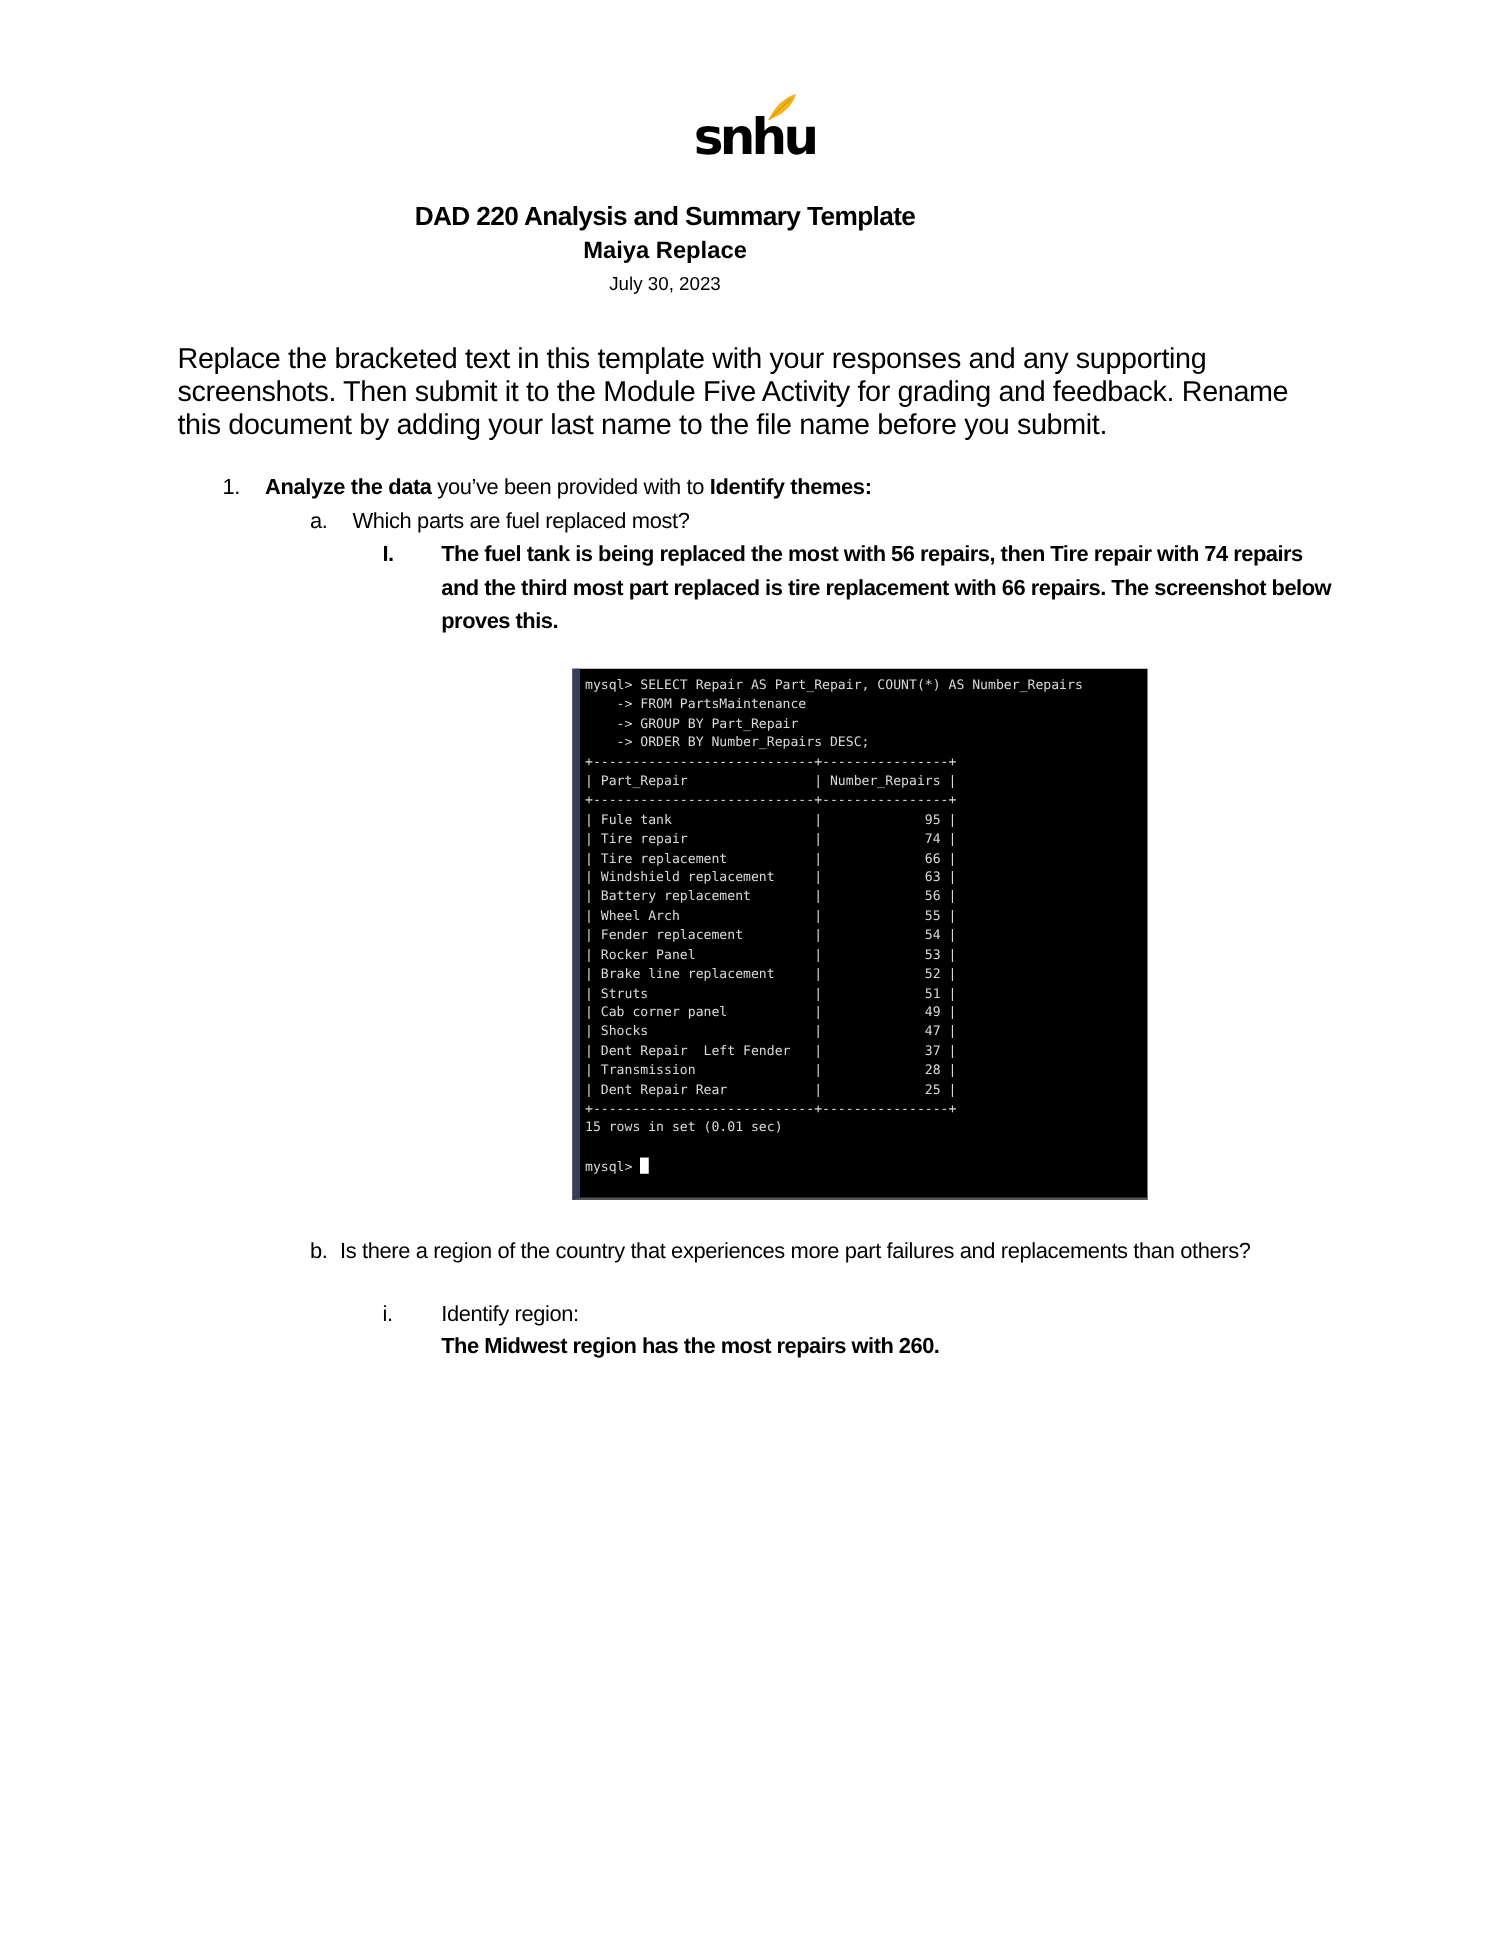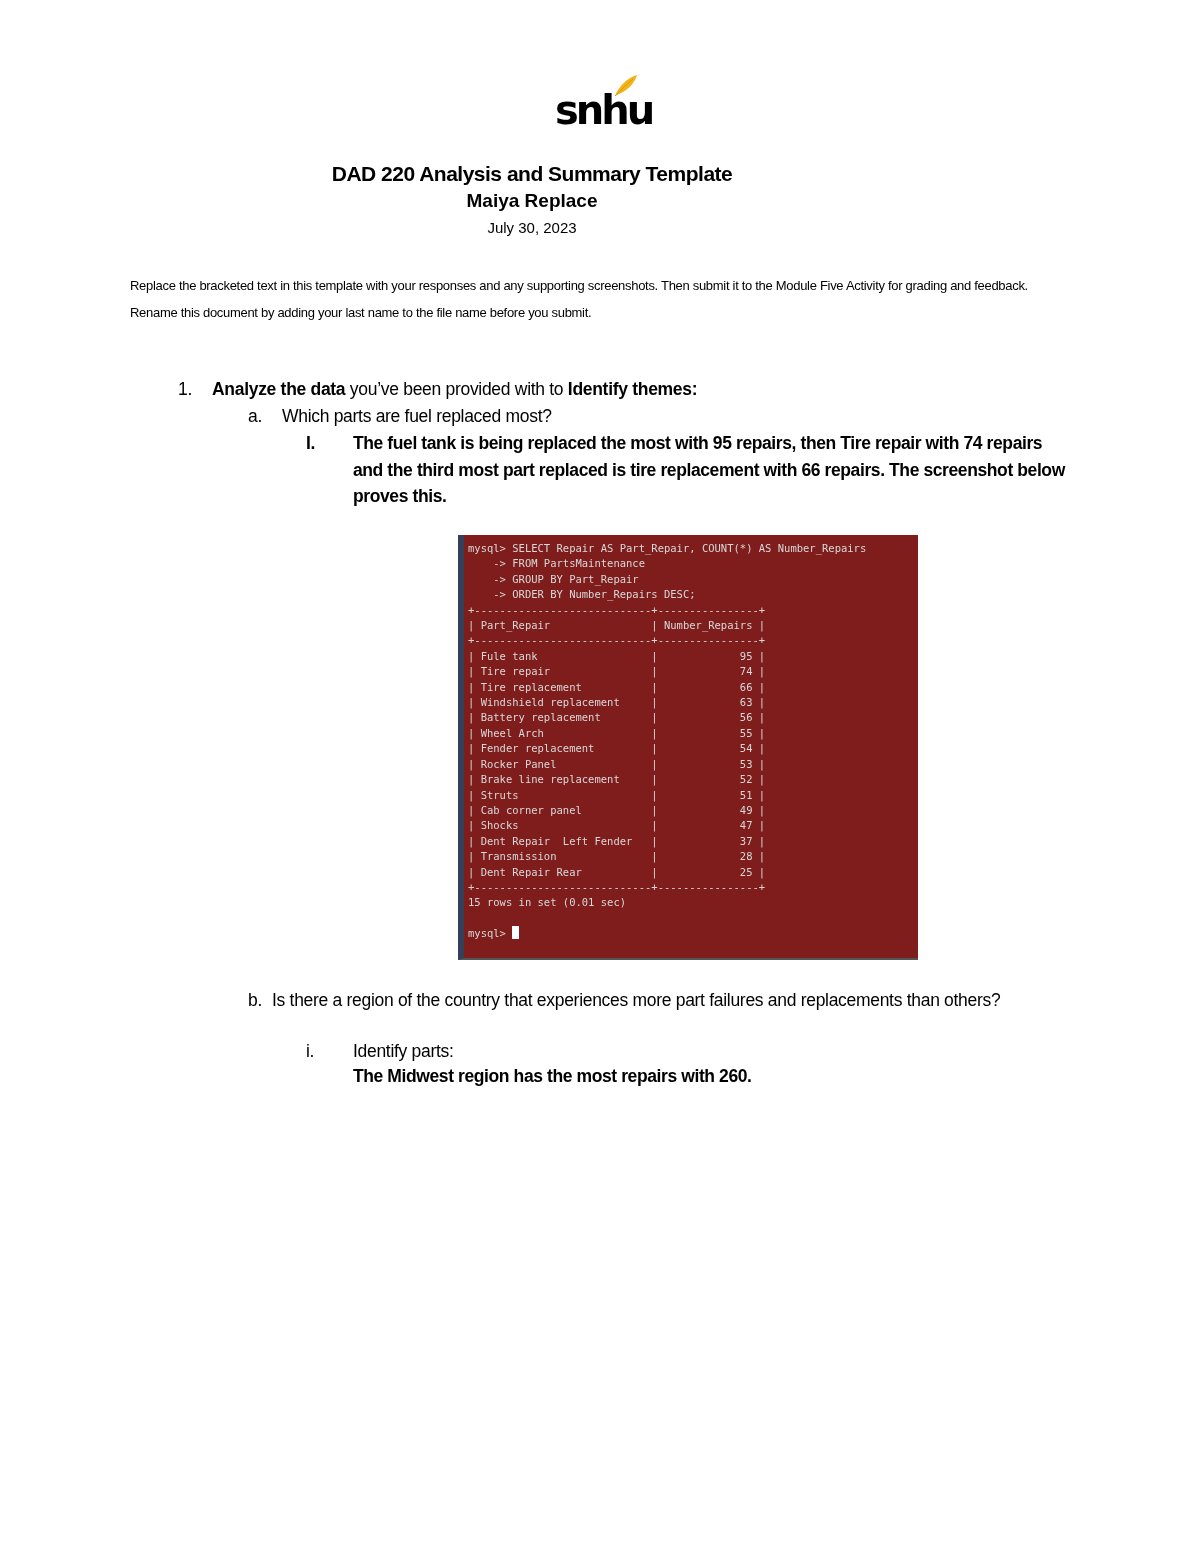--- a/index.html
+++ b/index.html
@@ -6,30 +6,30 @@
   body { width: 1200px; height: 1553px; position: relative; overflow: hidden;
          font-family: "Liberation Sans", sans-serif; color: #000; }
   .logo { position: absolute; left: 555px; top: 74px; width: 90px; height: 60px; }
   .logo-text { position: absolute; left: 0; top: 12px; font-family: "DejaVu Sans", sans-serif;
                font-weight: bold; font-size: 40px; color: #000000; letter-spacing: -3px; line-height: 48px; }
   .logo-leaf { position: absolute; left: 58px; top: 0px; }
   .title { position: absolute; left: 0; width: 1064px; text-align: center; }
   .t1 { top: 162px; font-size: 21px; font-weight: bold; font-family: "Liberation Sans Narrow", "Liberation Sans", sans-serif; letter-spacing: -0.5px; }
   .t2 { top: 190px; font-size: 19px; font-weight: bold; }
   .t3 { top: 219px; font-size: 15px; font-weight: normal; }
-  .intro { position: absolute; left: 130px; top: 273px; width: 920px; font-size: 13px; line-height: 26.5px; letter-spacing: -0.3px; }
+  .intro { position: absolute; left: 142px; top: 273px; width: 920px; font-size: 23px; line-height: 26.5px; letter-spacing: -0.3px; }
   .q1 { position: absolute; left: 178px; top: 379px; font-size: 17.5px; letter-spacing: -0.3px; }
   .q1 .num { position: absolute; left: 0; }
   .q1 .txt { position: absolute; left: 34px; white-space: nowrap; }
   .qa { position: absolute; left: 248px; top: 406px; font-size: 17.5px; letter-spacing: -0.3px; white-space: nowrap; }
   .qa .txt { position: absolute; left: 34px; }
   .ans1 { position: absolute; left: 306px; top: 430px; font-size: 17.5px; font-weight: bold; line-height: 26.5px; letter-spacing: -0.4px; }
   .ans1 .num { position: absolute; left: 0; }
   .ans1 .txt { position: absolute; left: 47px; width: 720px; }
-  .terminal { position: absolute; left: 458px; top: 535px; width: 460px; height: 425px; background: #7f1d1d;
+  .terminal { position: absolute; left: 458px; top: 535px; width: 460px; height: 425px; background: #000000;
               border-left: 6px solid #34405a; box-sizing: border-box; border-bottom: 2px solid #555;
               font-family: "DejaVu Sans Mono", monospace; font-size: 10.5px; color: #d8d8d8; line-height: 15.4px; padding: 6px 0 0 4px; }
   .terminal pre { margin: 0; font-family: inherit; white-space: pre; }
   .cursor { display: inline-block; width: 7px; height: 13px; background: #fff; vertical-align: -2px; }
   .qb { position: absolute; left: 248px; top: 987px; font-size: 17.5px; letter-spacing: -0.3px; line-height: 26.5px; }
   .qb .num { position: absolute; left: 0; }
   .qb .txt { position: absolute; left: 24px; width: 770px; }
   .qbi { position: absolute; left: 306px; top: 1041px; font-size: 17.5px; letter-spacing: -0.3px; }
   .qbi .num { position: absolute; left: 0; }
   .qbi .txt { position: absolute; left: 47px; white-space: nowrap; }
@@ -57,21 +57,21 @@
   <span class="txt"><b>Analyze the data</b><span> you’ve been provided with to </span><b>Identify themes:</b></span>
 </div>
 
 <div class="qa">
   <span>a.</span>
   <span class="txt">Which parts are fuel replaced most?</span>
 </div>
 
 <div class="ans1">
   <span class="num">I.</span>
-  <span class="txt">The fuel tank is being replaced the most with 95 repairs, then Tire repair with 74 repairs and the third most part replaced is tire replacement with 66 repairs. The screenshot below proves this.</span>
+  <span class="txt">The fuel tank is being replaced the most with 56 repairs, then Tire repair with 74 repairs and the third most part replaced is tire replacement with 66 repairs. The screenshot below proves this.</span>
 </div>
 
 <div class="terminal">
 <pre id="term">mysql&gt; SELECT Repair AS Part_Repair, COUNT(*) AS Number_Repairs
     -&gt; FROM PartsMaintenance
     -&gt; GROUP BY Part_Repair
     -&gt; ORDER BY Number_Repairs DESC;
 +----------------------------+----------------+
 | Part_Repair                | Number_Repairs |
 +----------------------------+----------------+
@@ -96,16 +96,16 @@
 mysql&gt; <span class="cursor"></span></pre>
 </div>
 
 <div class="qb">
   <span class="num">b.</span>
   <span class="txt">Is there a region of the country that experiences more part failures and replacements than others?</span>
 </div>
 
 <div class="qbi">
   <span class="num">i.</span>
-  <span class="txt">Identify parts:</span>
+  <span class="txt">Identify region:</span>
 </div>
 
 <div class="ans2">The Midwest region has the most repairs with 260.</div>
 
 </body></html>

